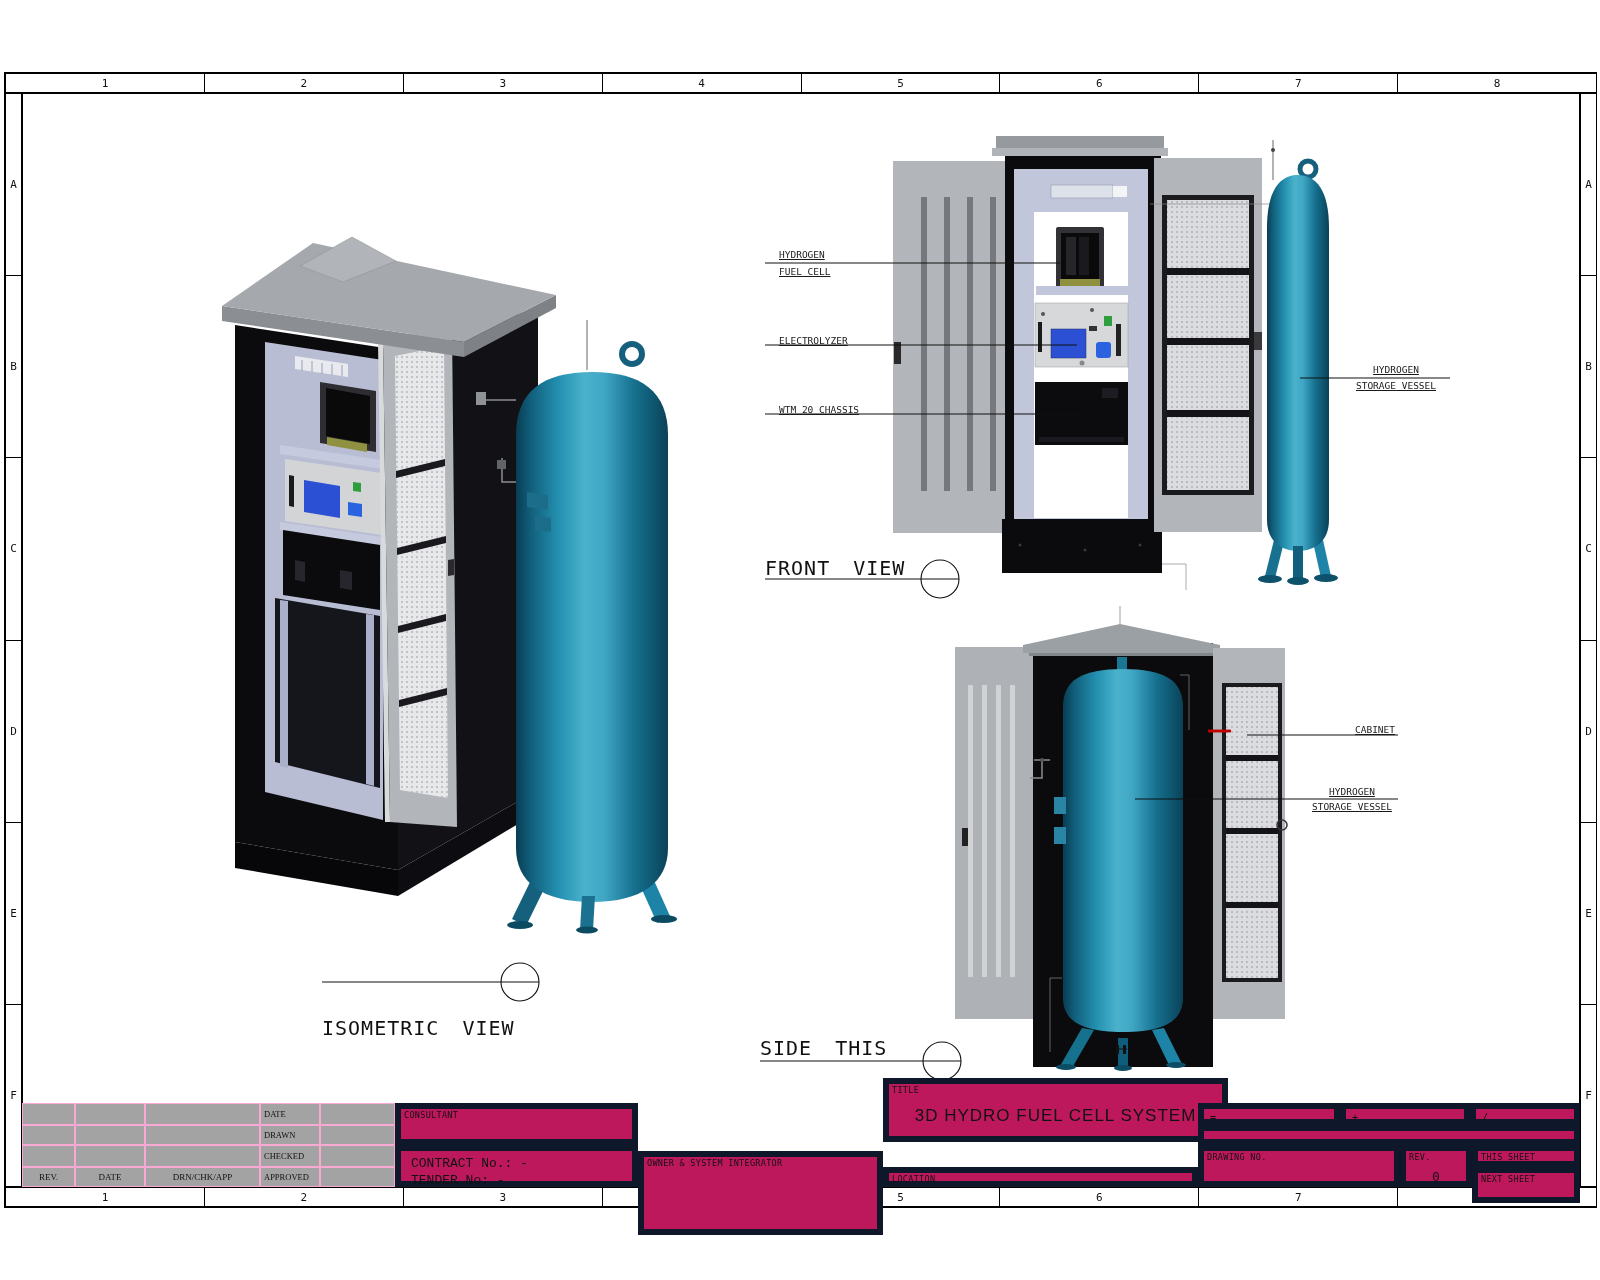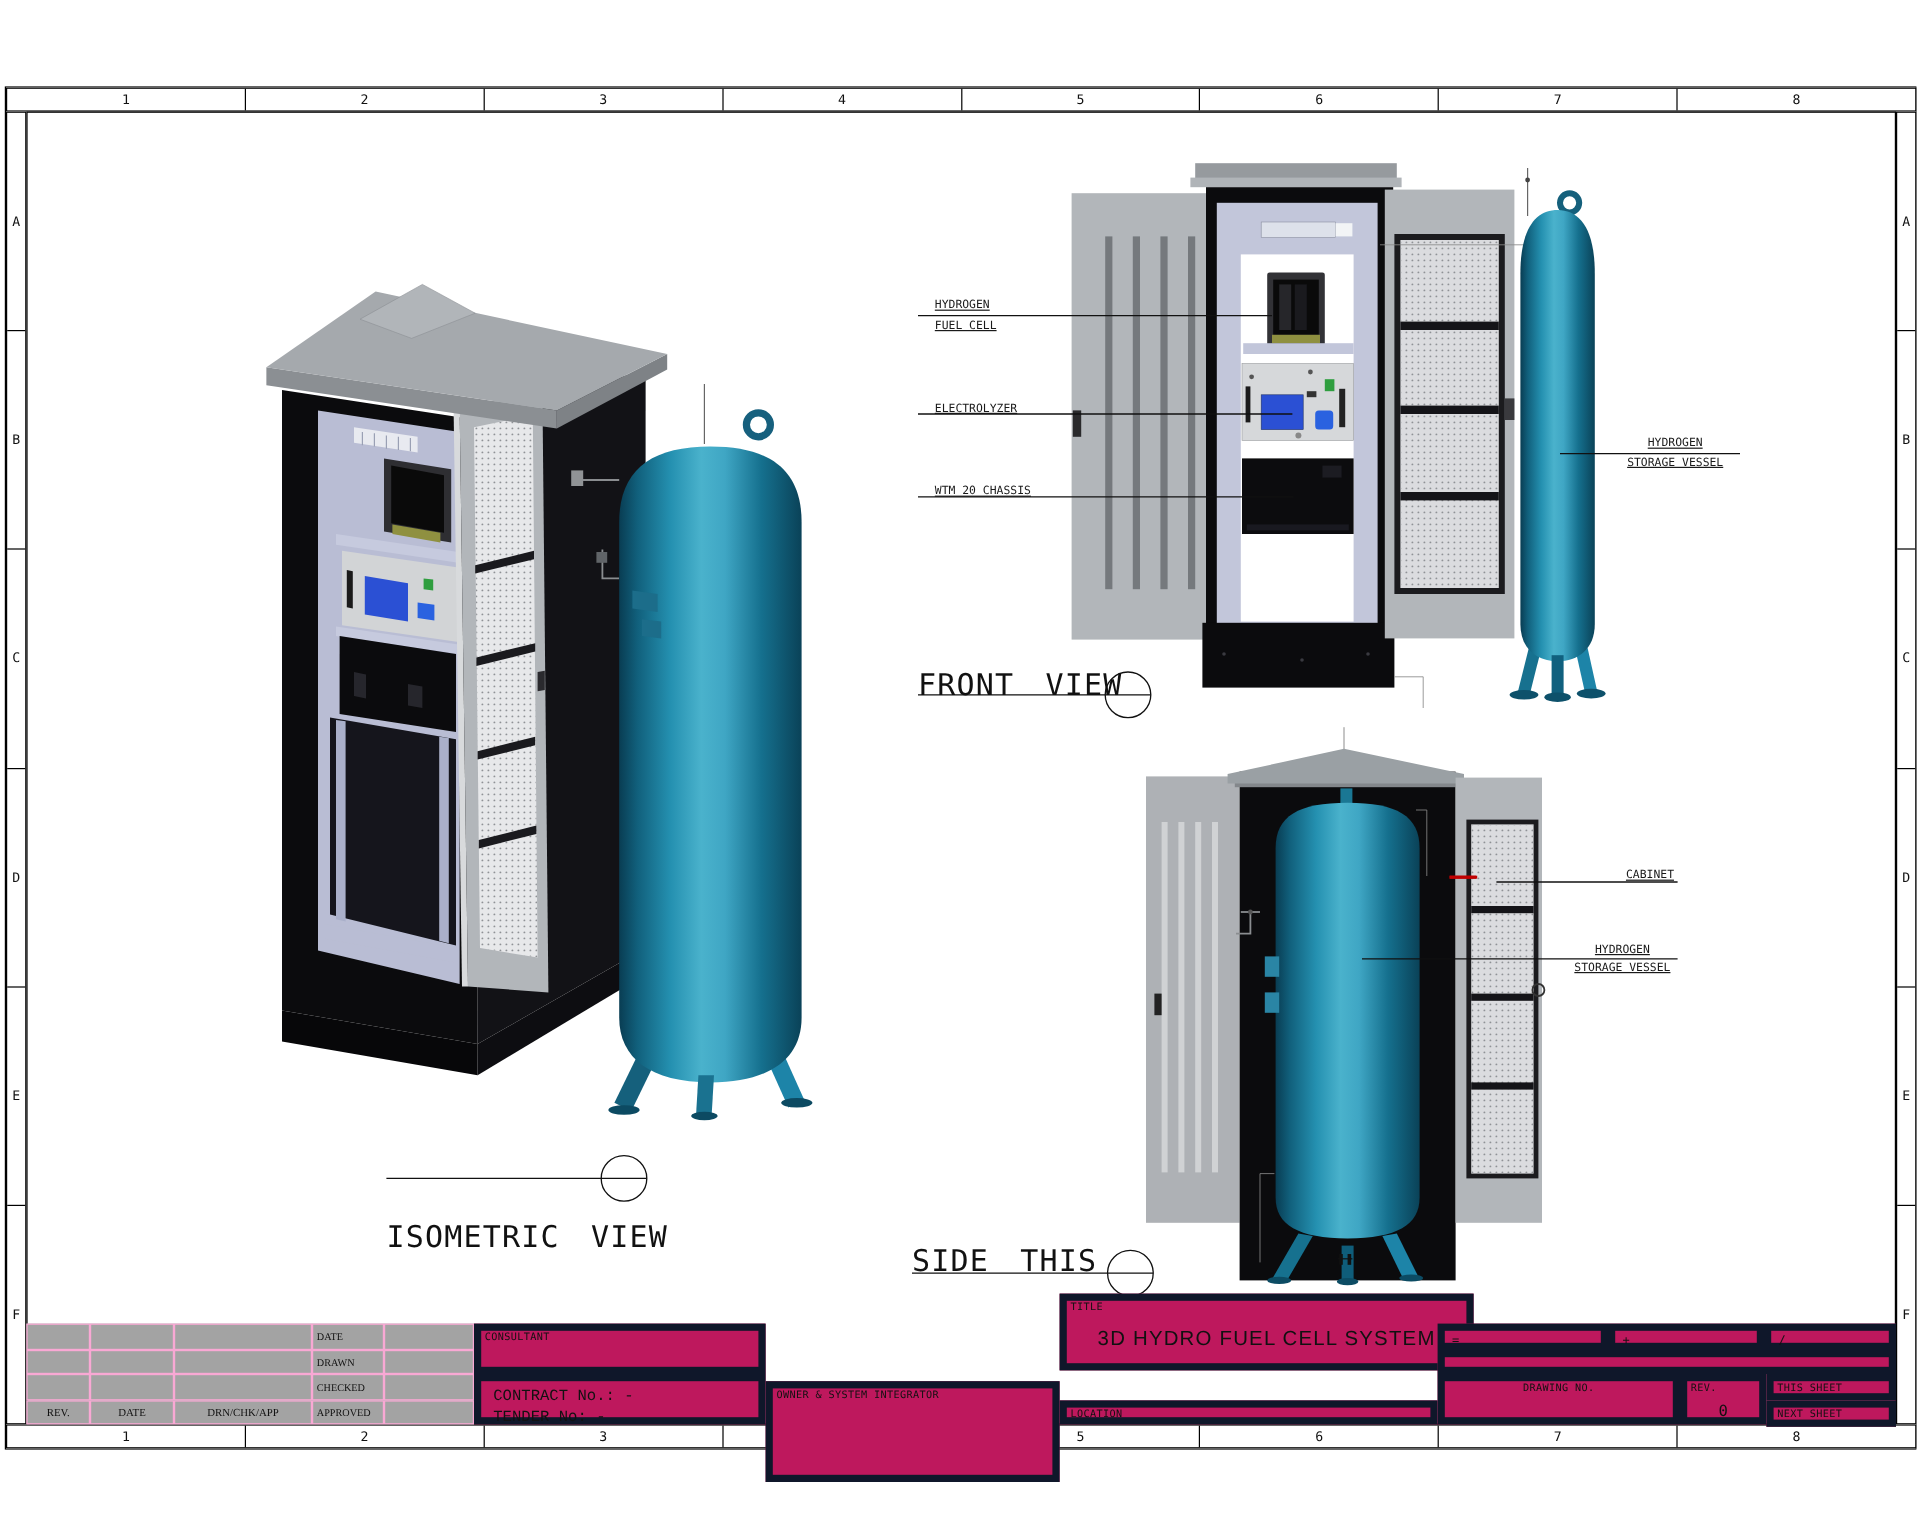--- a/index.html
+++ b/index.html
@@ -14,21 +14,21 @@
   .ruler .cell{flex:1;display:flex;align-items:center;justify-content:center;
                font-size:11px;}
   .ruler-h .cell{border-right:1px solid #000;}
   .ruler-h .cell:last-child{border-right:none;}
   .ruler-v .cell{border-bottom:1px solid #000;}
   .ruler-v .cell:last-child{border-bottom:none;}
   svg.canvas{left:22px;top:93px;}
   .callout{position:absolute;font-size:9.5px;line-height:17px;white-space:nowrap;color:#1a1a1a;}
   .callout.center{text-align:center;}
   .callout span{display:block;text-decoration:underline;}
-  .view-title{position:absolute;font-size:25px;letter-spacing:1px;word-spacing:10px;color:#111;}
+  .view-title{position:absolute;font-size:20px;letter-spacing:1px;word-spacing:10px;color:#111;}
   .tb{position:absolute;box-sizing:border-box;border:6px solid #0f172a;background:#be185d;}
   .tb-label{font-size:8.5px;padding:1px 3px;letter-spacing:0.3px;}
   .revgrid{position:absolute;left:22px;top:1103px;width:373px;height:84px;display:grid;
            grid-template-columns:53px 70px 115px 60px 75px;grid-template-rows:22px 20px 22px 20px;}
   .revgrid>div{border:1px solid #f9a8d4;box-sizing:border-box;font-size:8.5px;
                display:flex;align-items:center;background:#a3a3a3;font-family:Liberation Serif, serif;}
   .revgrid>div.c{justify-content:center;font-size:9px;}
   .revgrid>div.l{justify-content:flex-start;padding-left:3px;}
   .contract{font-size:13px;line-height:17px;padding:4px 0 0 10px;}
   .main-title{position:absolute;left:0;right:0;top:22px;text-align:center;
@@ -400,21 +400,21 @@
   <div class="tb" style="left:883px;top:1078px;width:345px;height:64px;">
     <div class="tb-label">TITLE</div>
     <div class="main-title">3D HYDRO FUEL CELL SYSTEM</div>
   </div>
   <div class="tb tb-label" style="left:883px;top:1167px;width:315px;height:20px;">LOCATION</div>
 
   <div class="tb" style="left:1198px;top:1103px;width:142px;height:22px;font-size:10px;padding:3px 6px;">=</div>
   <div class="tb" style="left:1340px;top:1103px;width:130px;height:22px;font-size:10px;padding:3px 6px;">+</div>
   <div class="tb" style="left:1470px;top:1103px;width:110px;height:22px;font-size:10px;padding:3px 6px;">/</div>
   <div class="tb" style="left:1198px;top:1125px;width:382px;height:20px;"></div>
-  <div class="tb tb-label" style="left:1198px;top:1145px;width:202px;height:42px;text-align:center;">DRAWING NO.</div>
+  <div class="tb tb-label" style="left:1198px;top:1145px;width:202px;height:42px;">DRAWING NO.</div>
   <div class="tb" style="left:1400px;top:1145px;width:72px;height:42px;">
     <div class="tb-label">REV.</div>
     <div class="rev-val">0</div>
   </div>
   <div class="tb tb-label" style="left:1472px;top:1145px;width:108px;height:22px;">THIS SHEET</div>
-  <div class="tb tb-label" style="left:1472px;top:1167px;width:108px;height:22px;">NEXT SHEET</div>
+  <div class="tb tb-label" style="left:1472px;top:1167px;width:108px;height:36px;">NEXT SHEET</div>
 
 </div>
 
 </body></html>

